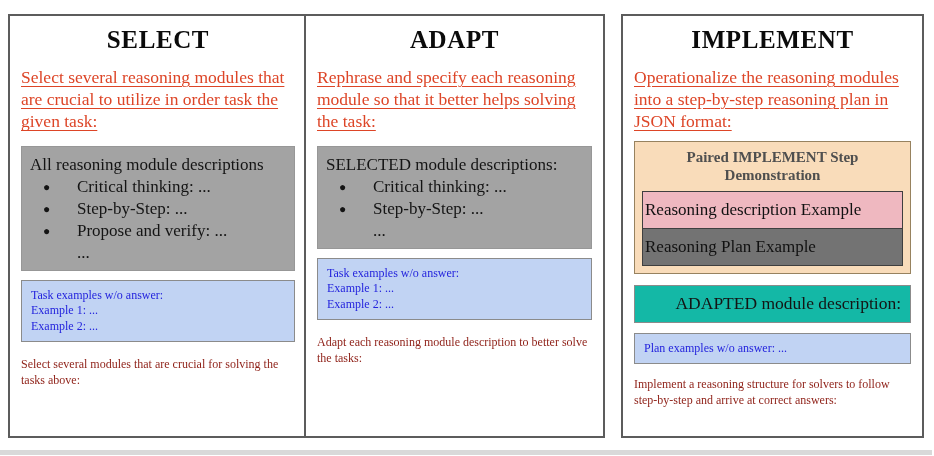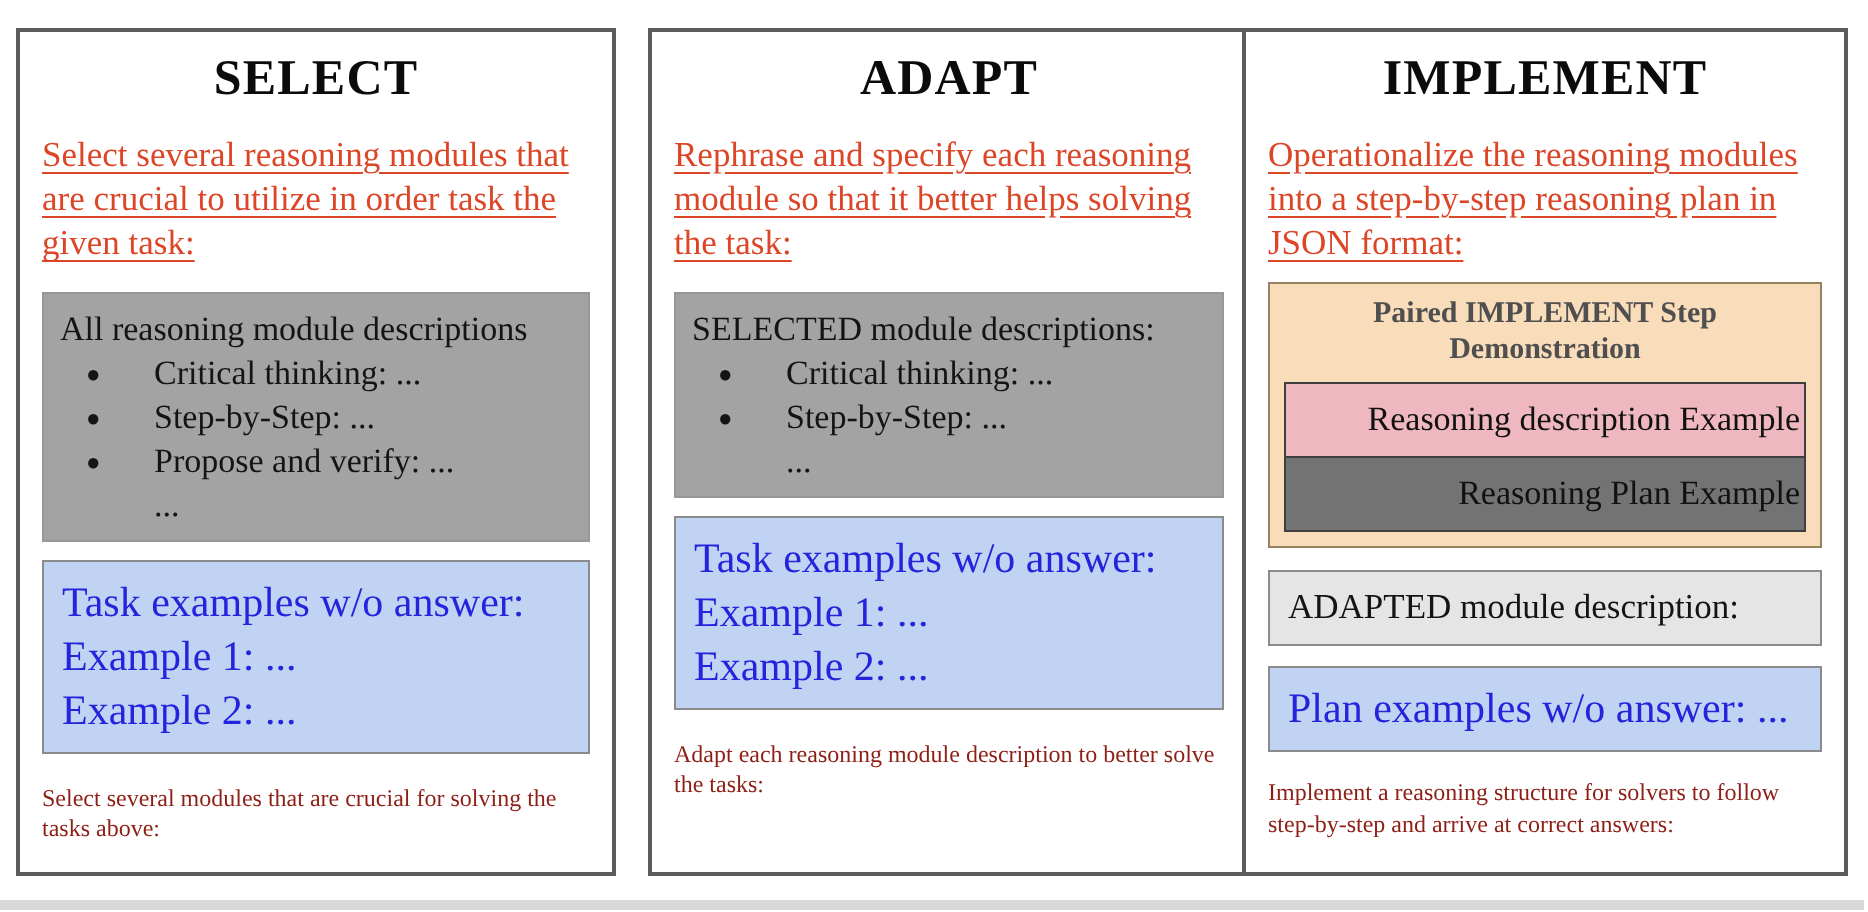--- a/index.html
+++ b/index.html
@@ -18,21 +18,21 @@
   .panel {
     position: absolute;
     top: 14px;
     height: 424px;
     box-sizing: border-box;
     background: #ffffff;
     border: 2px solid #5c5c5c;
     padding: 0 11px;
   }
   #panel-select    { left: 8px;   width: 300px; }
-  #panel-adapt     { left: 324px; width: 301px; }
+  #panel-adapt     { left: 304px; width: 301px; }
   #panel-implement { left: 621px; width: 303px; }
 
   .panel-title {
     text-align: center;
     font-size: 25px;
     font-weight: bold;
     letter-spacing: 0.6px;
     color: #0b0b0b;
     margin-top: 9px;
     line-height: 1.2;
@@ -56,21 +56,21 @@
   }
   .bullet-row { display: flex; padding-left: 13px; }
   .bullet-dot { width: 34px; flex: 0 0 34px; font-size: 12px; line-height: 22px; }
   .ellipsis-row { padding-left: 47px; }
   .task-box {
     margin-top: 9px;
     background: #c1d3f3;
     border: 1.5px solid #8b8b8b;
     padding: 7px 9px;
     color: #2424dd;
-    font-size: 21px;
+    font-size: 12px;
     line-height: 1.28;
   }
   .footer-note {
     margin-top: 15px;
     color: #8e1f16;
     font-size: 12px;
     line-height: 1.3;
   }
   
   .demo-box {
@@ -82,36 +82,37 @@
   .demo-title {
     text-align: center;
     font-weight: bold;
     color: #4f4f4f;
     font-size: 15px;
     line-height: 1.25;
     padding: 0 14px;
   }
   .inner-box {
     border: 1.5px solid #3f3f3f;
-    text-align: right;
+    text-align: left;
     font-size: 17px;
     color: #111111;
     padding: 8px 2px;
     background: #ffffff;
   }
   .inner-box.pink   { background: #efb8c0; margin-top: 6px; }
   .inner-box.yellow { background: #737373; border-top: none; }
   .adapted-box {
     margin-top: 11px;
-    background: #e5e5e5;
+    background: #14b8a6;
     border: 1.5px solid #8b8b8b;
     padding: 7px 9px;
     font-size: 17.5px;
     color: #141414;
     line-height: 1.25;
+    text-align: right;
   }
   .single-task-box { margin-top: 10px; }
   .footer-note.implement { margin-top: 13px; }
   #bottom-strip {
     position: absolute;
     left: 0; right: 0; bottom: 1px;
     height: 5px;
     background: #d9d9d9;
   }
 </style>

